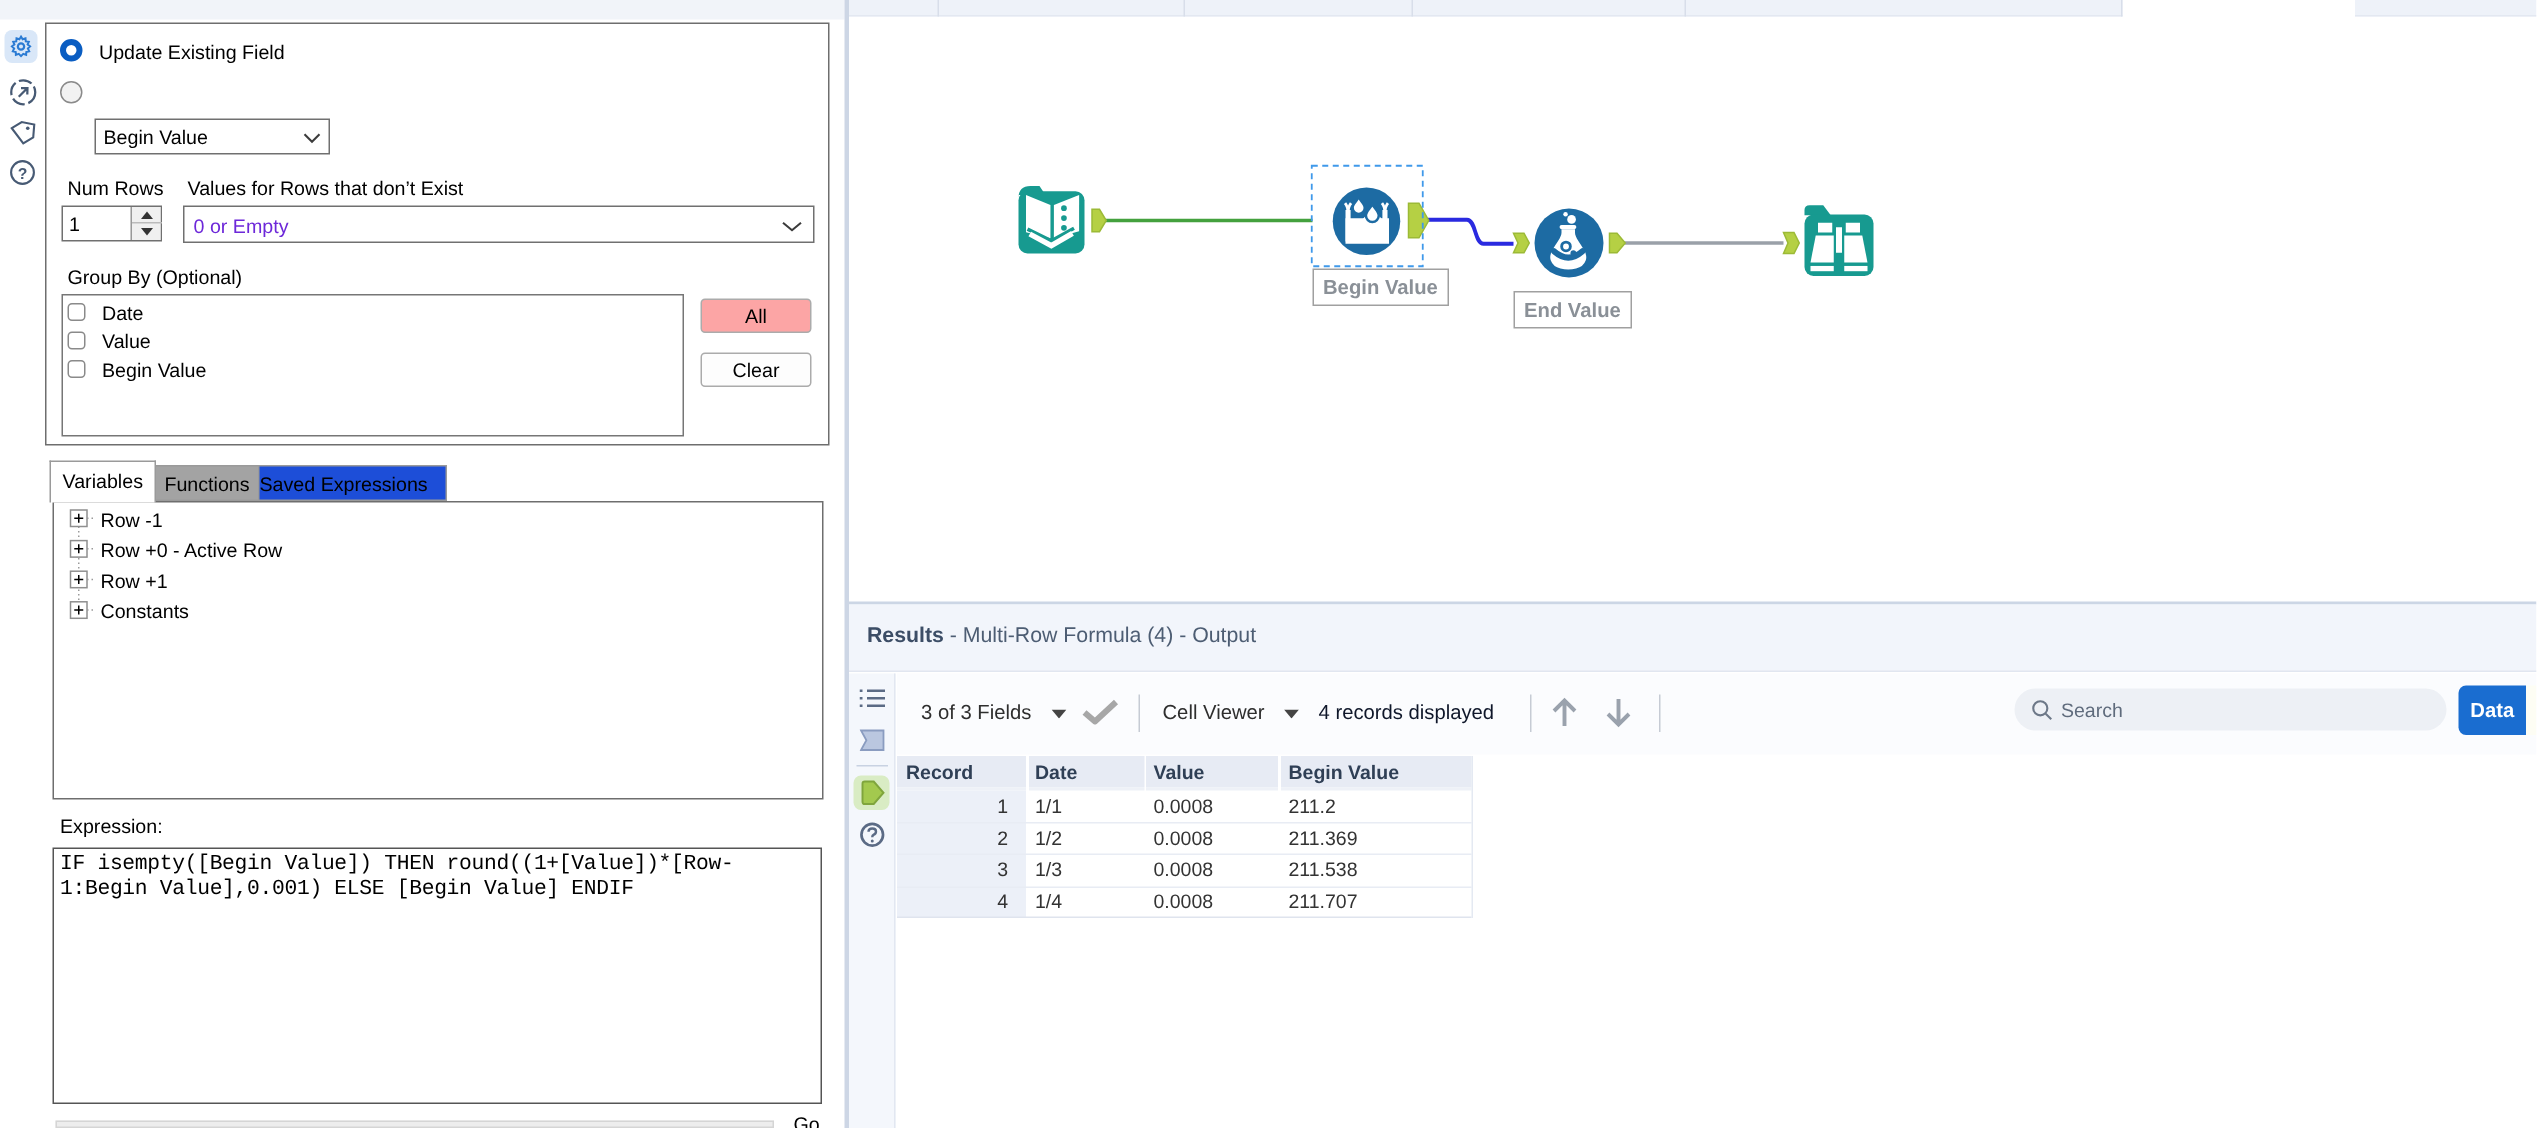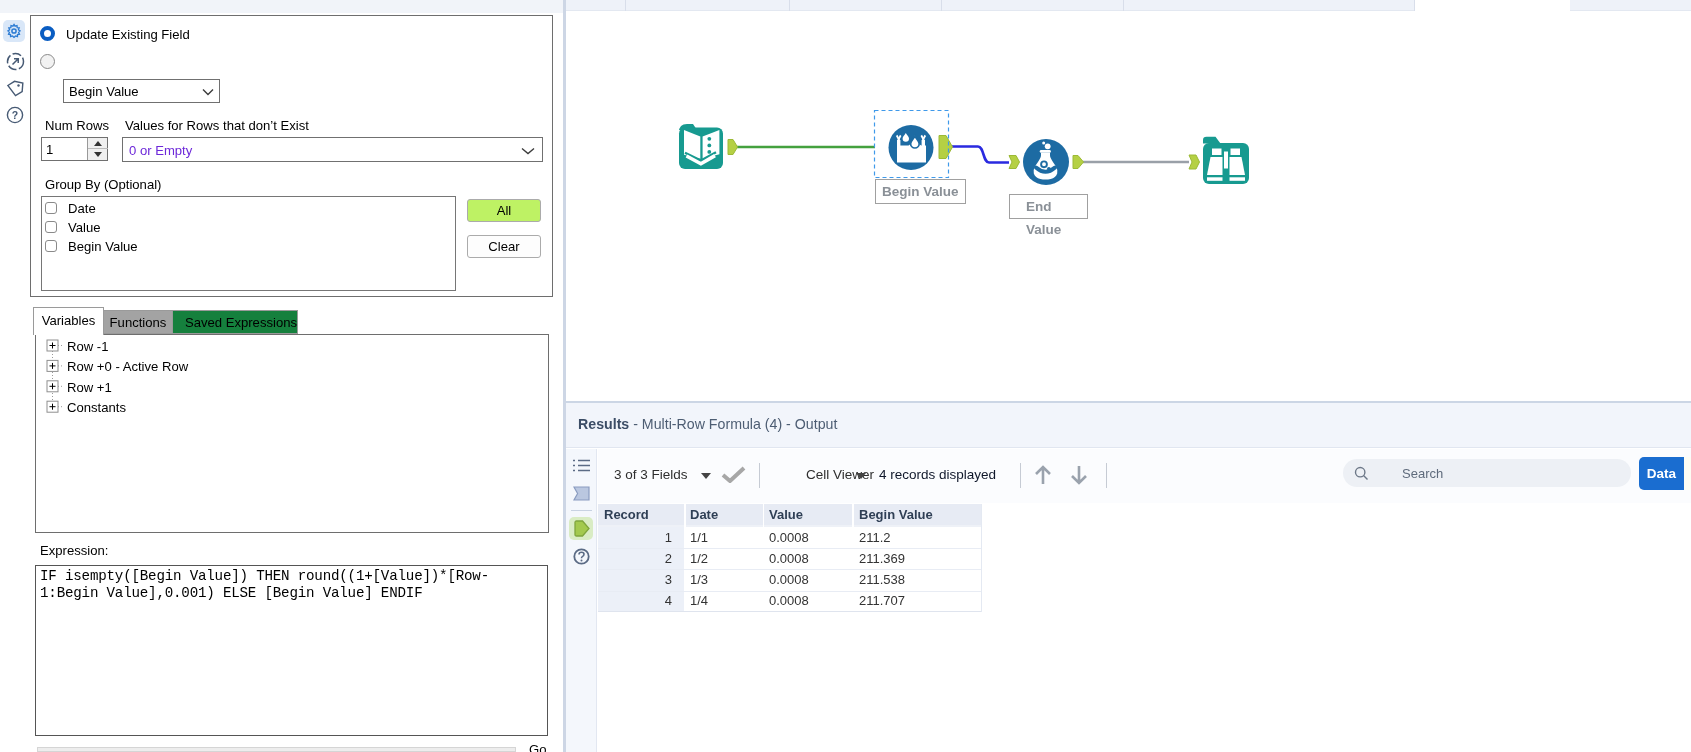--- a/index.html
+++ b/index.html
@@ -76,25 +76,25 @@
 </div>
 
 <div class="abs" style="left:45px;top:177px;font-size:13.1px;color:#000;">Group By (Optional)</div>
 <div class="abs" style="left:41px;top:196px;width:415px;height:95px;border:1px solid #767676;background:#fff;"></div>
 <div class="abs" style="left:45px;top:202px;width:12px;height:12px;border:1px solid #8a8a8a;border-radius:3px;background:#fff;"></div>
 <div class="abs" style="left:68px;top:201px;font-size:13.1px;">Date</div>
 <div class="abs" style="left:45px;top:221px;width:12px;height:12px;border:1px solid #8a8a8a;border-radius:3px;background:#fff;"></div>
 <div class="abs" style="left:68px;top:220px;font-size:13.1px;">Value</div>
 <div class="abs" style="left:45px;top:240px;width:12px;height:12px;border:1px solid #8a8a8a;border-radius:3px;background:#fff;"></div>
 <div class="abs" style="left:68px;top:239px;font-size:13.1px;">Begin Value</div>
-<div class="abs" style="left:467px;top:199px;width:74px;height:23px;border:1px solid #ababab;border-radius:3px;background:#bef264;text-align:center;font-size:13.1px;line-height:21px;">All</div>
+<div class="abs" style="left:467px;top:199px;width:74px;height:23px;border:1px solid #ababab;border-radius:3px;background:#fca5a5;text-align:center;font-size:13.1px;line-height:21px;">All</div>
 <div class="abs" style="left:467px;top:235px;width:74px;height:23px;border:1px solid #ababab;border-radius:3px;background:#fdfdfd;text-align:center;font-size:13.1px;line-height:21px;">Clear</div>
 
 <div class="abs" style="left:103px;top:310px;width:70px;height:24px;border:1px solid #9a9a9a;background:#a3a3a3;text-align:center;font-size:13.1px;line-height:23px;">Functions</div>
-<div class="abs" style="left:172px;top:310px;width:126px;height:24px;border:1px solid #9a9a9a;background:#15803d;text-align:right;font-size:13.1px;line-height:23px;">Saved Expressions</div>
+<div class="abs" style="left:172px;top:310px;width:126px;height:24px;border:1px solid #9a9a9a;background:#1d4ed8;text-align:left;font-size:13.1px;line-height:23px;">Saved Expressions</div>
 <div class="abs" style="left:33px;top:307px;width:71px;height:28px;border:1px solid #9a9a9a;border-bottom:none;background:#fff;text-align:center;font-size:13.1px;line-height:26px;z-index:3;">Variables</div>
 
 <div class="abs" style="left:35px;top:334px;width:514px;height:199px;border:1px solid #6e6e6e;background:#fff;z-index:2;"></div>
 <div id="treeitems" class="abs" style="left:35px;top:334px;width:514px;height:199px;z-index:4;">
   <svg width="514" height="199" viewBox="0 0 514 199">
     <path d="M17.5 17 V 72" stroke="#9a9a9a" stroke-width="1" stroke-dasharray="1 2" fill="none"></path>
     <g>
       <rect x="12" y="6" width="11" height="11" fill="#fff" stroke="#8f8f8f"></rect>
       <path d="M14.5 11.5 h6 M17.5 8.5 v6" stroke="#000" stroke-width="1"></path>
       <path d="M23 11.5 h5" stroke="#9a9a9a" stroke-dasharray="1 2"></path>
@@ -179,21 +179,21 @@
     <rect x="664.5" y="148.5" width="9.5" height="6.5" fill="#fff"></rect>
     <polygon points="644.5,157 656.5,157 656.5,175 641,175" fill="#fff"></polygon>
     <polygon points="663.5,157 675.5,157 679,175 663.5,175" fill="#fff"></polygon>
     <rect x="658" y="151.5" width="4" height="17" fill="#fff"></rect>
     <rect x="641" y="177.3" width="15.5" height="3.5" fill="#fff"></rect>
     <rect x="663.5" y="177.3" width="15.5" height="3.5" fill="#fff"></rect>
   </g>
 </svg>
 
 <div class="abs" style="left:875px;top:179px;width:91px;height:25px;border:1px solid #a0a0a0;background:#fff;font-size:13.5px;font-weight:bold;color:#8a9097;line-height:23px;padding-left:6px;">Begin Value</div>
-<div class="abs" style="left:1009px;top:194px;width:79px;height:25px;border:1px solid #a0a0a0;background:#fff;font-size:13.5px;font-weight:bold;color:#8a9097;line-height:23px;padding-left:16px;">End Value</div>
+<div class="abs" style="left:1009px;top:194px;width:79px;height:25px;border:1px solid #a0a0a0;background:#fff;font-size:13.5px;font-weight:bold;color:#8a9097;line-height:23px;padding-left:6px;">End Value</div>
 
 <div class="abs" style="left:40px;top:543px;font-size:13.1px;">Expression:</div>
 <div class="abs" style="left:35px;top:565px;width:513px;height:171px;border:1px solid #555;background:#fff;z-index:2;
      font-family:'Liberation Mono',monospace;font-size:14.2px;line-height:16.8px;padding:2px 4px;letter-spacing:-0.2px;color:#000;white-space:pre-wrap;">IF isempty([Begin Value]) THEN round((1+[Value])*[Row-
 1:Begin Value],0.001) ELSE [Begin Value] ENDIF</div>
 
 <div class="abs" style="left:37px;top:747px;width:479px;height:5px;background:#ededed;border:1px solid #d5d5d5;"></div>
 <div class="abs" style="left:529px;top:742px;font-size:13.1px;color:#000;">Go</div>
 
 <div class="abs" style="left:566px;top:401px;width:1125px;height:2px;background:#ccd6e5;"></div>
@@ -223,40 +223,40 @@
 
 <div class="abs" style="left:598px;top:449px;width:1093px;height:54px;background:#fbfcfe;"></div>
 <div class="abs" style="left:614px;top:467px;font-size:13.5px;color:#2e2e2e;">3 of 3 Fields</div>
 <svg class="abs" style="left:701px;top:473px;" width="10" height="6">
     <polygon points="0,0 10,0 5,6" fill="#444"></polygon>
   </svg>
 <svg class="abs" style="left:721px;top:466px;" width="25" height="17" viewBox="0 0 25 17">
     <path d="M2 9 L9 15 L23 2" fill="none" stroke="#a7a7a7" stroke-width="4"></path>
   </svg>
 <div class="abs" style="left:759px;top:463px;width:1px;height:25px;background:#c6cbd4;"></div>
-<div class="abs" style="left:775px;top:467px;font-size:13.5px;color:#2e2e2e;margin-left:31px;">Cell Viewer</div>
+<div class="abs" style="left:775px;top:467px;font-size:13.5px;color:#2e2e2e;">Cell Viewer</div>
 <svg class="abs" style="left:856px;top:473px;" width="10" height="6">
     <polygon points="0,0 10,0 5,6" fill="#444"></polygon>
   </svg>
 <div class="abs" style="left:879px;top:467px;font-size:13.5px;color:#0f172a;">4 records displayed</div>
 <div class="abs" style="left:1020px;top:463px;width:1px;height:25px;background:#c6cbd4;"></div>
 <svg class="abs" style="left:1033px;top:464px;" width="20" height="22" viewBox="0 0 20 22">
     <path d="M10 20 V4 M3 10 L10 3 L17 10" fill="none" stroke="#9aa2ad" stroke-width="2.6"></path>
   </svg>
 <svg class="abs" style="left:1069px;top:464px;" width="20" height="22" viewBox="0 0 20 22">
     <path d="M10 2 V18 M3 12 L10 19 L17 12" fill="none" stroke="#9aa2ad" stroke-width="2.6"></path>
   </svg>
 <div class="abs" style="left:1106px;top:463px;width:1px;height:25px;background:#c6cbd4;"></div>
 
 <div class="abs" style="left:1343px;top:459px;width:288px;height:28px;border-radius:14px;background:#edf0f5;"></div>
 <svg class="abs" style="left:1354px;top:466px;" width="15" height="15" viewBox="0 0 15 15">
     <circle cx="6.2" cy="6.2" r="4.7" fill="none" stroke="#6d7888" stroke-width="1.4"></circle>
     <line x1="9.8" y1="9.8" x2="13.5" y2="13.5" stroke="#6d7888" stroke-width="1.4"></line>
   </svg>
-<div class="abs" style="left:1374px;top:466px;font-size:13px;color:#5f6b7c;margin-left:28px;">Search</div>
+<div class="abs" style="left:1374px;top:466px;font-size:13px;color:#5f6b7c;">Search</div>
 
 <div class="abs" style="left:1639px;top:457px;width:45px;height:33px;border-radius:5px 0 0 5px;background:#1a6dd0;color:#fff;font-size:13.5px;font-weight:bold;text-align:center;line-height:33px;">Data</div>
 <div class="abs" style="left:1684px;top:457px;width:7px;height:33px;background:#fdfdf4;"></div>
 
 <div id="grid" class="abs" style="left:598px;top:504px;width:383px;height:108px;font-size:13px;color:#333;">
   <div class="abs" style="left:0;top:0;width:383px;height:21px;background:#e7ebf4;"></div>
   <div class="abs" style="left:0;top:21px;width:383px;height:2px;background:#eef1f7;"></div>
   <div class="abs" style="left:0;top:23px;width:86px;height:85px;background:#ecf0f8;"></div>
 
   <div class="abs" style="left:86px;top:0;width:1.5px;height:108px;background:#fff;"></div>

